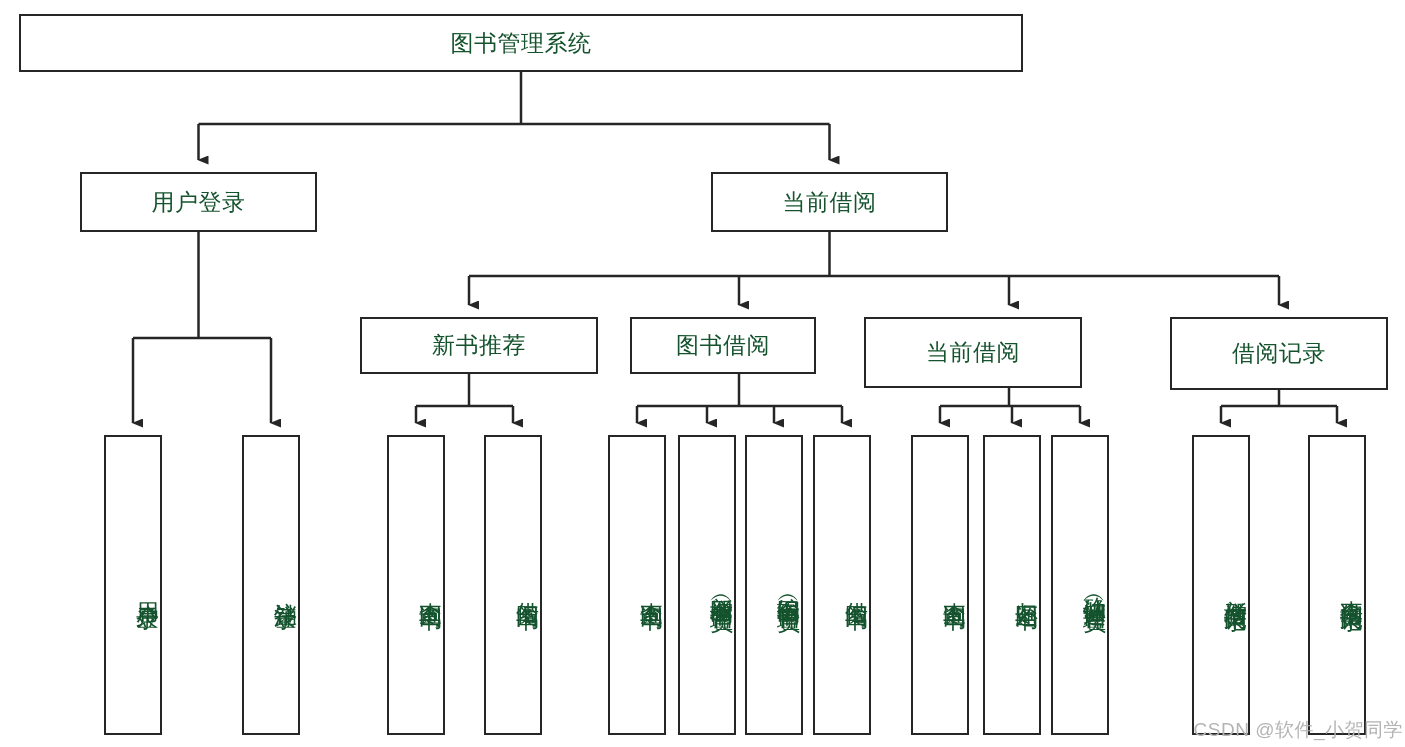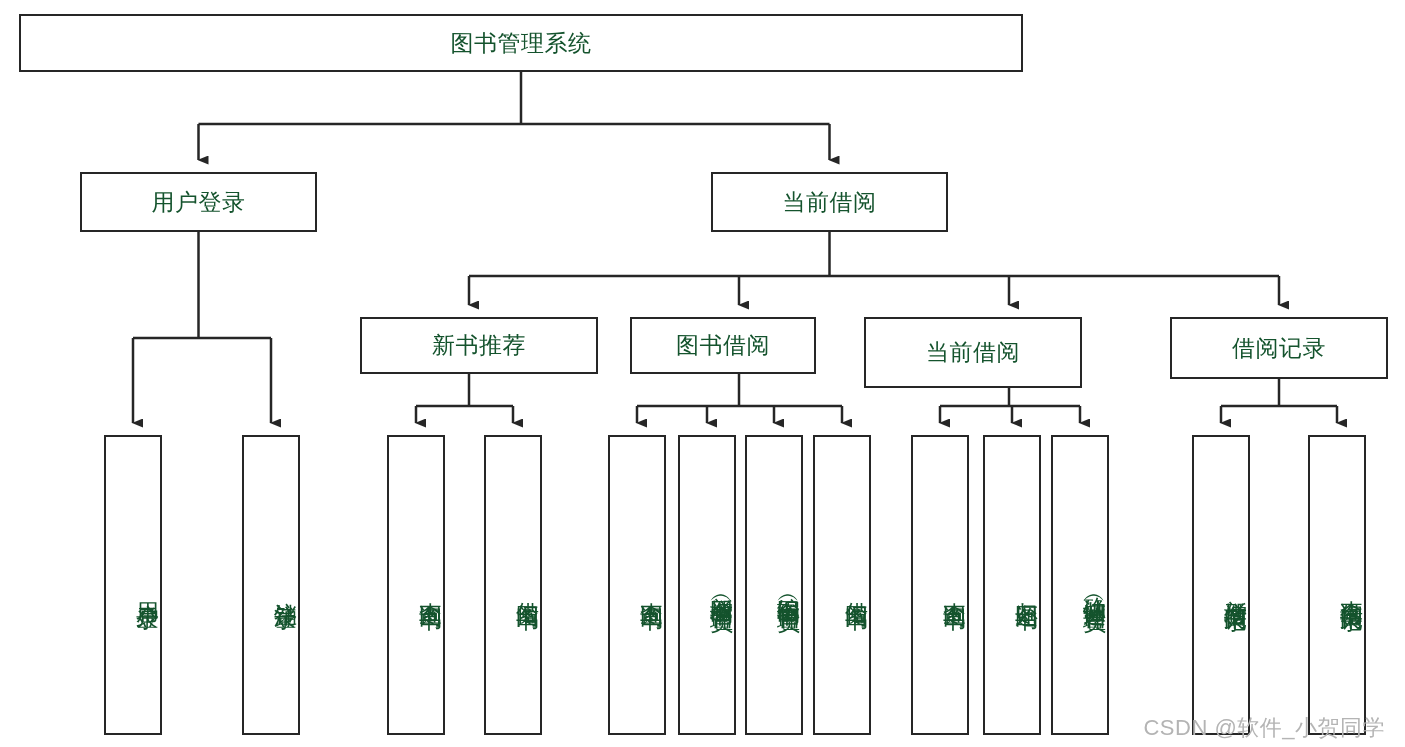--- a/index.html
+++ b/index.html
@@ -52,23 +52,23 @@
     writing-mode: vertical-rl;
     text-orientation: upright;
     line-height: 1.05;
     white-space: nowrap;
   }
   .nlabel {
     display: block;
   }
   #watermark {
     position: absolute;
-    right: 20px;
+    right: 2px;
     bottom: 4px;
-    font-size: 22px;
+    font-size: 19px;
     color: #b4b4b4;
     letter-spacing: 0.5px;
     white-space: nowrap;
   }
 </style>
 </head>
 <body>
 
 <div id="canvas">
   <svg id="edges" viewBox="0 0 1405 747">
@@ -125,21 +125,21 @@
       </div>
       <div class="node horizontal" style="left: 360px; top: 317px; width: 238px; height: 57px;">
         <span class="nlabel">新书推荐</span>
       </div>
       <div class="node horizontal" style="left: 630px; top: 317px; width: 186px; height: 57px;">
         <span class="nlabel">图书借阅</span>
       </div>
       <div class="node horizontal" style="left: 864px; top: 317px; width: 218px; height: 71px;">
         <span class="nlabel">当前借阅</span>
       </div>
-      <div class="node horizontal" style="left: 1170px; top: 317px; width: 218px; height: 62px;">
+      <div class="node horizontal" style="left: 1170px; top: 317px; width: 218px; height: 73px;">
         <span class="nlabel">借阅记录</span>
       </div>
       <div class="node vertical" style="left: 104px; top: 435px; width: 58px; height: 300px;">
         <span class="nlabel">用户登录</span>
       </div>
       <div class="node vertical" style="left: 242px; top: 435px; width: 58px; height: 300px;">
         <span class="nlabel">注销登录</span>
       </div>
       <div class="node vertical" style="left: 387px; top: 435px; width: 58px; height: 300px;">
         <span class="nlabel">查询图书</span>

